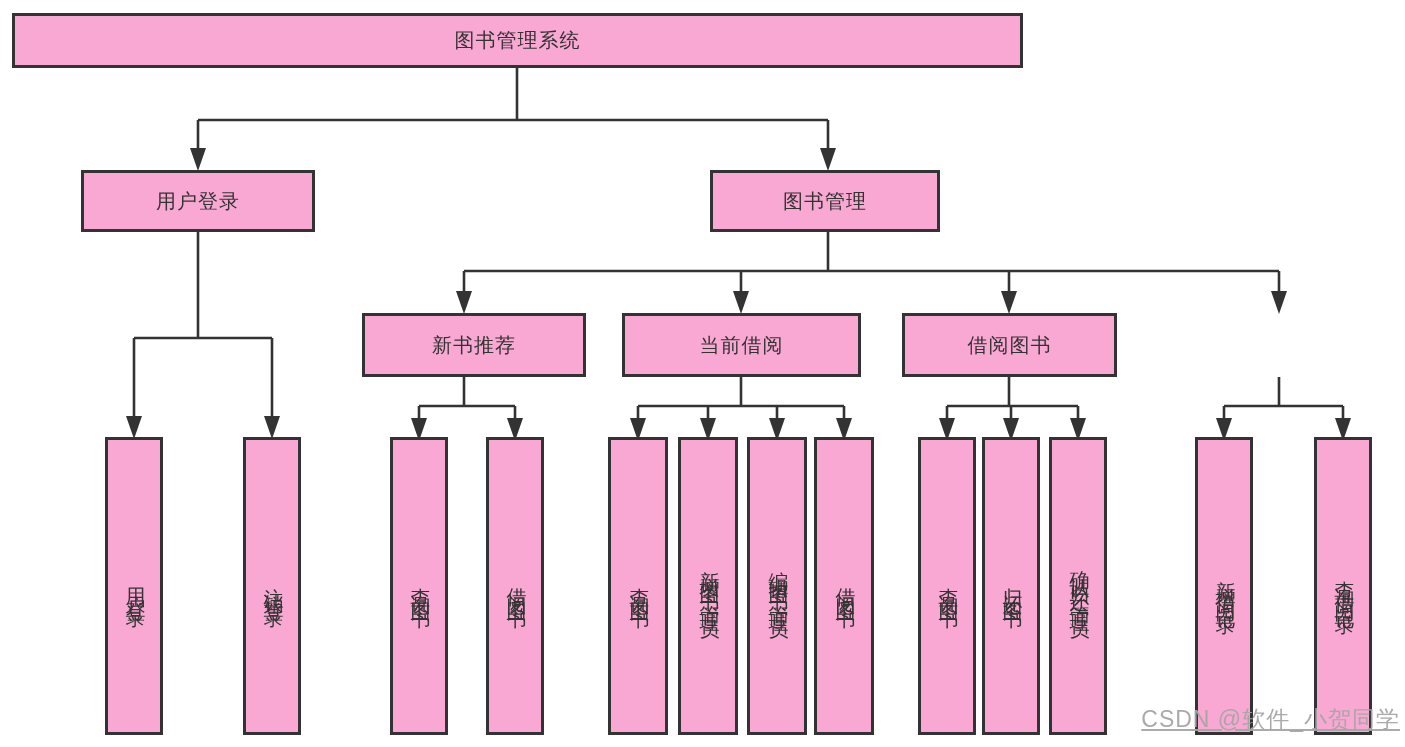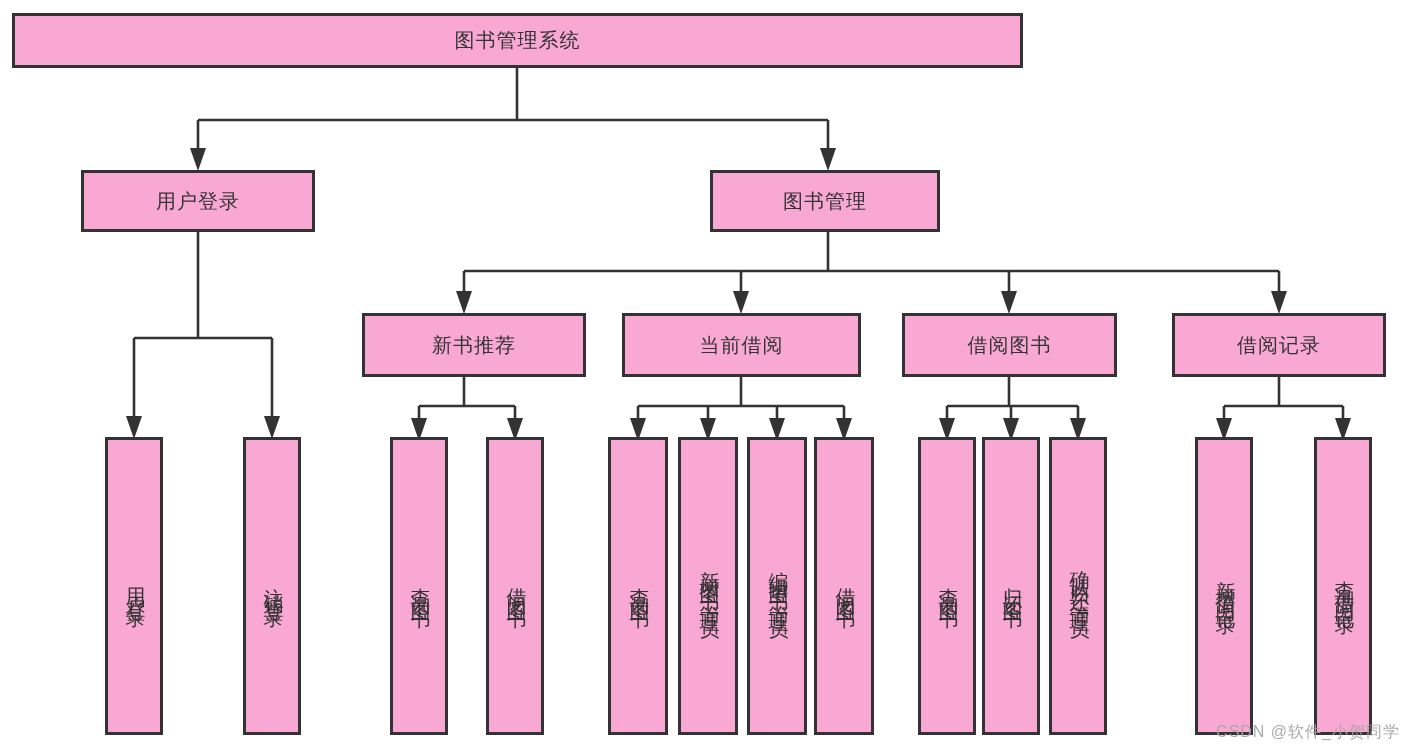--- a/index.html
+++ b/index.html
@@ -11,22 +11,22 @@
   .hbox,.vbox{
     position:absolute;box-sizing:border-box;border:3px solid #333333;background:#f9a8d4;
     display:flex;align-items:center;justify-content:center;font-family:Liberation Mono, monospace;
   }
   .hbox .lbl{font-size:20px;letter-spacing:1px;white-space:nowrap;}
   .vbox .vtext{
     writing-mode:vertical-rl;text-orientation:mixed;
     font-size:20px;line-height:1.1;letter-spacing:7px;white-space:nowrap;
   }
   .watermark{
-    position:absolute;right:5px;bottom:4px;font-size:16px;
-    color:rgba(165,165,165,0.95);letter-spacing:1px;white-space:nowrap;
+    position:absolute;right:5px;bottom:12px;font-size:23px;
+    color:rgba(165,165,165,0.95);letter-spacing:1px;white-space:nowrap;text-decoration:underline;
   }
 </style>
 </head>
 <body>
 
 <div class="stage">
 
   <svg class="wires" width="1405" height="747" viewBox="0 0 1405 747">
 
     <g stroke="#333333" stroke-width="2.6" fill="none">
@@ -110,23 +110,20 @@
 
   <div class="hbox" style="left:362px;top:313px;width:224px;height:64px">
     <span class="lbl">新书推荐</span>
   </div>
   <div class="hbox" style="left:622px;top:313px;width:239px;height:64px">
     <span class="lbl">当前借阅</span>
   </div>
   <div class="hbox" style="left:902px;top:313px;width:215px;height:64px">
     <span class="lbl">借阅图书</span>
   </div>
-  <div class="hbox" style="left:1172px;top:313px;width:214px;height:64px">
-    <span class="lbl">借阅记录</span>
-  </div>
 
   <div class="vbox" style="left:105px;top:437px;width:58px;height:298px">
     <span class="vtext">用户登录</span>
   </div>
   <div class="vbox" style="left:243px;top:437px;width:58px;height:298px">
     <span class="vtext">注销登录</span>
   </div>
 
   <div class="vbox" style="left:390px;top:437px;width:58px;height:298px">
     <span class="vtext">查询图书</span>

